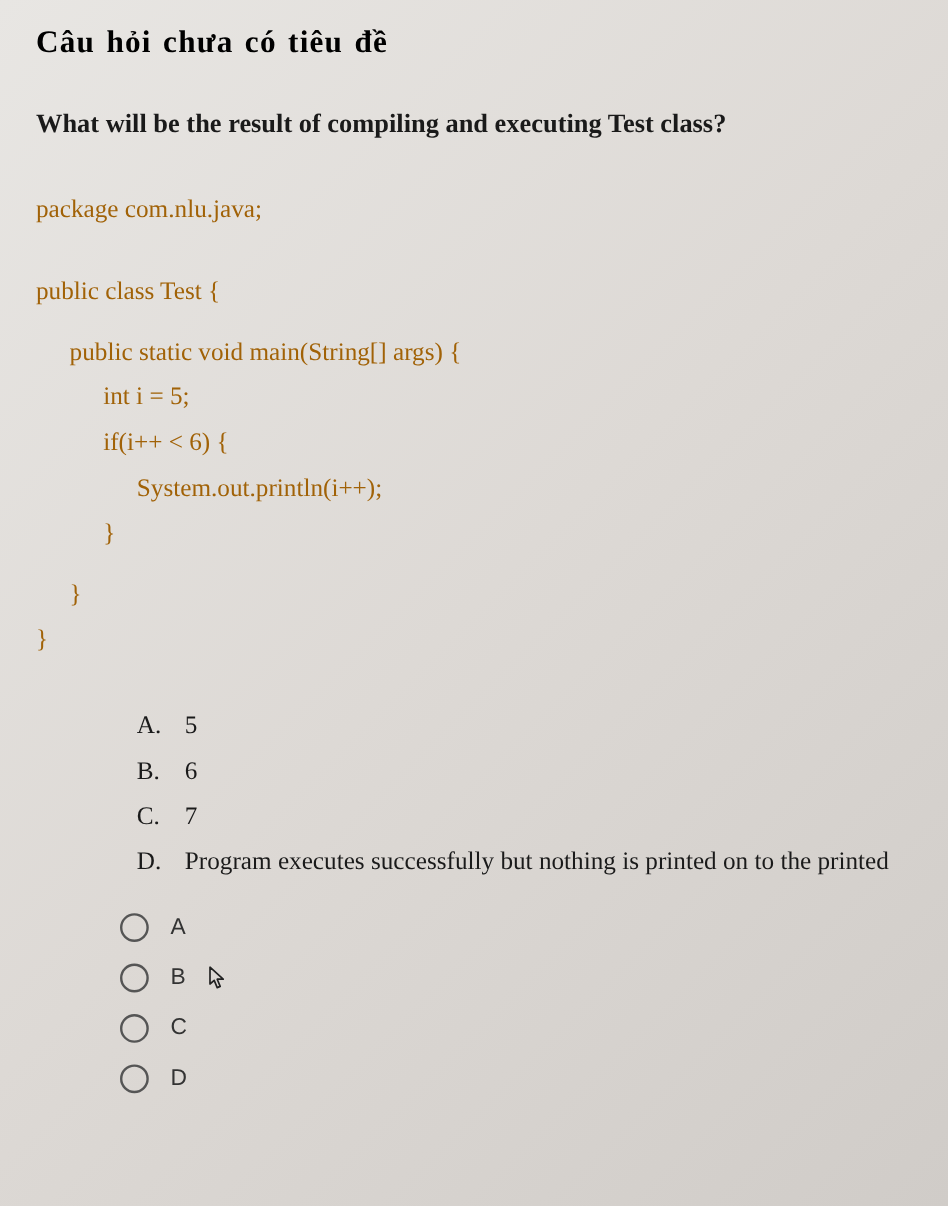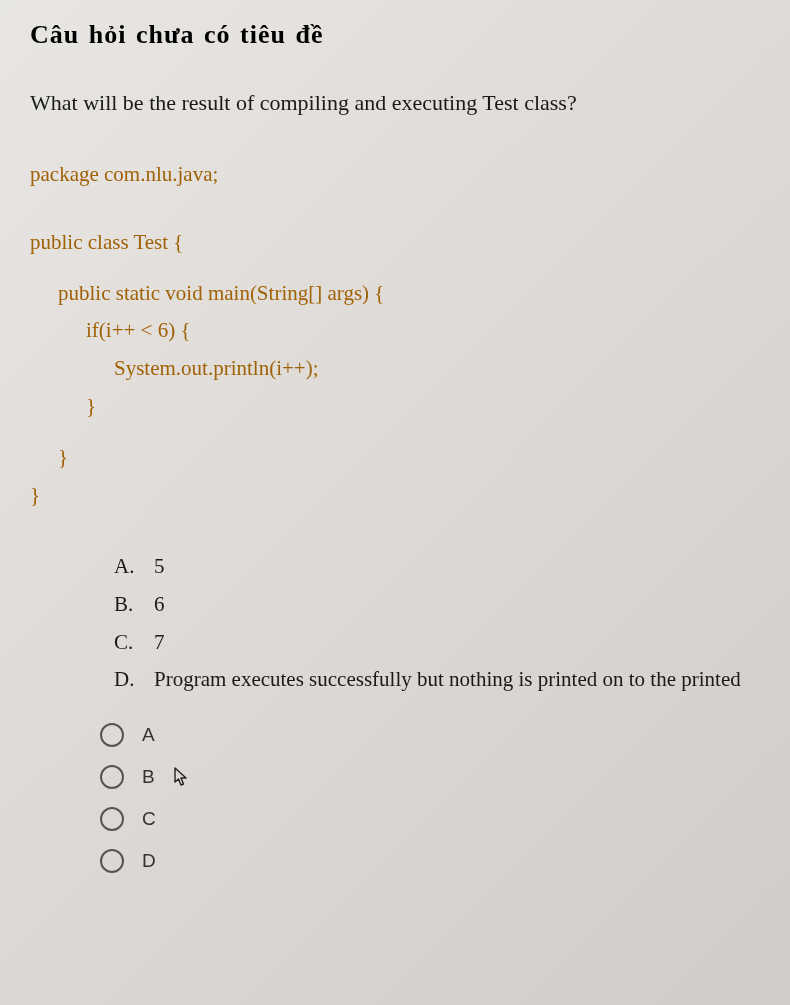--- a/index.html
+++ b/index.html
@@ -25,21 +25,21 @@
       font-weight: 600;
       letter-spacing: 1px;
       color: #000000;
       margin-bottom: 40px;
       word-spacing: 2px;
     }
     .question {
       font-size: 22px;
       color: #1a1a1a;
       margin-bottom: 40px;
-      font-weight: 400;
+      font-weight: 700;
     }
     .code-block {
       font-size: 21px;
       color: #a16207;
       line-height: 1.8;
       margin-bottom: 35px;
     }
     .code-line {
       white-space: pre;
       font-family: Georgia, 'Times New Roman', serif;
@@ -102,20 +102,21 @@
 
   <div class="top-cut">Câu hỏi chưa có tiêu đề</div>
 
   <div class="question">What will be the result of compiling and executing Test class?</div>
 
   <div class="code-block">
     <div class="code-line">package com.nlu.java;</div>
     <div class="spacer-sm"></div>
     <div class="code-line">public class Test {</div>
     <div class="code-line indent-1">public static void main(String[] args) {</div>
+    <div class="code-line indent-2">int i = 5;</div>
     <div class="code-line indent-2">if(i++ &lt; 6) {</div>
     <div class="code-line indent-3">System.out.println(i++);</div>
     <div class="code-line indent-2">}</div>
     <div class="code-line indent-1">}</div>
     <div class="code-line">}</div>
   </div>
 
   <div class="answers-list">
     <div class="answer-item">
       <span class="answer-letter">A.</span>

